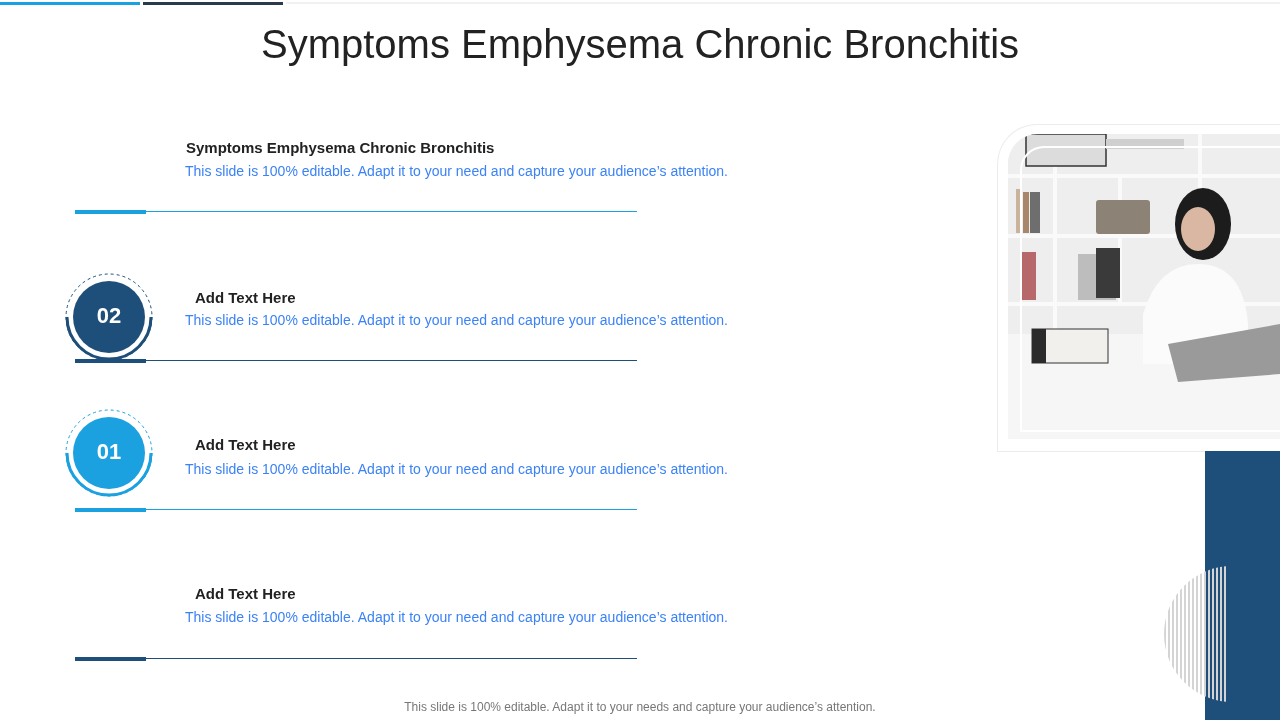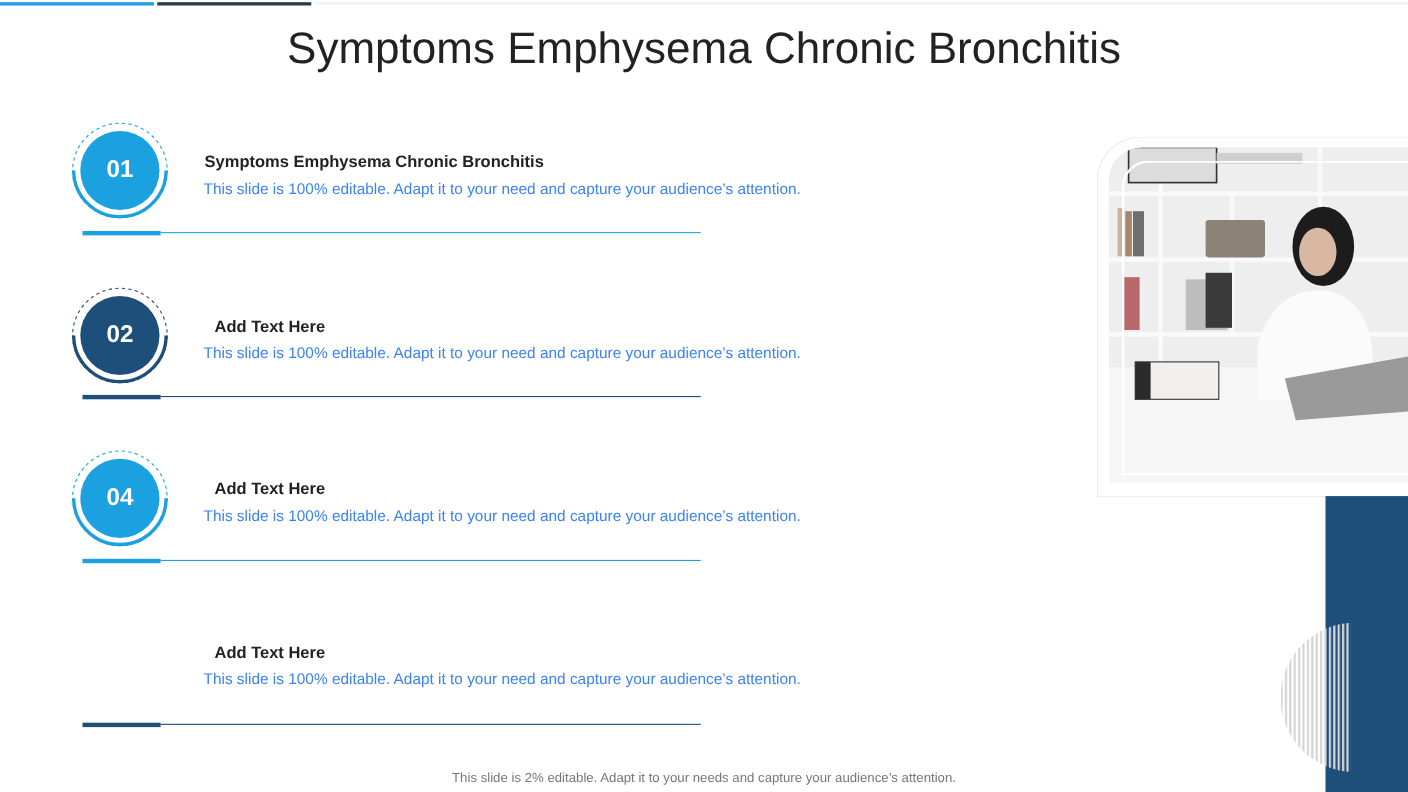--- a/index.html
+++ b/index.html
@@ -61,57 +61,49 @@
 </head>
 <body>
 
 <div class="topbar a"></div>
 <div class="topbar b"></div>
 <div class="topbar c"></div>
 
 <div class="title">Symptoms Emphysema Chronic Bronchitis</div>
 
 <div class="item" style="top:110px;">
-  <div class="badge" style="top:0;">
-    <svg width="90" height="90">
-      <circle cx="45" cy="45" r="43" fill="none" stroke="#1ba0e0" stroke-width="1" stroke-dasharray="3 3"></circle>
-      <path d="M 3 45 A 42 42 0 0 0 87 45" fill="none" stroke="#1ba0e0" stroke-width="3"></path>
-      <circle cx="45" cy="45" r="36" fill="#1ba0e0"></circle>
-    </svg>
-    <div class="num">01</div>
-  </div>
   <div class="heading" style="top:29px; left:186px;">Symptoms Emphysema Chronic Bronchitis</div>
   <div class="desc" style="top:53px;">This slide is 100% editable.  Adapt it to your need and capture your audience’s attention.</div>
   <div class="line-thick" style="top:100px; background:#1ba0e0;"></div>
   <div class="line-thin" style="top:101px; background:#1ba0e0;"></div>
 </div>
 
 <div class="item" style="top:260px;">
-  <div class="badge" style="top:0;">
+  <div class="badge" style="top:12px;">
     <svg width="90" height="90">
       <circle cx="45" cy="45" r="43" fill="none" stroke="#1e4f7a" stroke-width="1" stroke-dasharray="3 3"></circle>
       <path d="M 3 45 A 42 42 0 0 0 87 45" fill="none" stroke="#1e4f7a" stroke-width="3"></path>
       <circle cx="45" cy="45" r="36" fill="#1e4f7a"></circle>
     </svg>
     <div class="num">02</div>
   </div>
   <div class="heading" style="top:29px;">Add  Text Here</div>
   <div class="desc" style="top:52px;">This slide is 100% editable.  Adapt it to your need and capture your audience’s attention.</div>
   <div class="line-thick" style="top:99px; background:#1e4f7a;"></div>
   <div class="line-thin" style="top:100px; background:#1e4f7a;"></div>
 </div>
 
 <div class="item" style="top:408px;">
   <div class="badge" style="top:0;">
     <svg width="90" height="90">
       <circle cx="45" cy="45" r="43" fill="none" stroke="#1ba0e0" stroke-width="1" stroke-dasharray="3 3"></circle>
       <path d="M 3 45 A 42 42 0 0 0 87 45" fill="none" stroke="#1ba0e0" stroke-width="3"></path>
       <circle cx="45" cy="45" r="36" fill="#1ba0e0"></circle>
     </svg>
-    <div class="num">04</div>
+    <div class="num">01</div>
   </div>
   <div class="heading" style="top:28px;">Add  Text Here</div>
   <div class="desc" style="top:53px;">This slide is 100% editable.  Adapt it to your need and capture your audience’s attention.</div>
   <div class="line-thick" style="top:100px; background:#1ba0e0;"></div>
   <div class="line-thin" style="top:101px; background:#1ba0e0;"></div>
 </div>
 
 <div class="item" style="top:554px;">
   <div class="heading" style="top:31px;">Add  Text Here</div>
   <div class="desc" style="top:55px;">This slide is 100% editable.  Adapt it to your need and capture your audience’s attention.</div>
@@ -166,13 +158,13 @@
         <rect x="0" y="0" width="2" height="4" fill="#d4d4d4"></rect>
       </pattern>
       <clipPath id="halfc">
           <circle cx="68" cy="68" r="68"></circle>
         </clipPath>
     </defs>
     <rect x="0" y="0" width="64" height="136" fill="url(#stripes)" clip-path="url(#halfc)"></rect>
   </svg>
 </div>
 
-<div class="footer">This slide is 2% editable. Adapt it to your needs and capture your audience’s attention.</div>
+<div class="footer">This slide is 100% editable. Adapt it to your needs and capture your audience’s attention.</div>
 
 </body></html>

